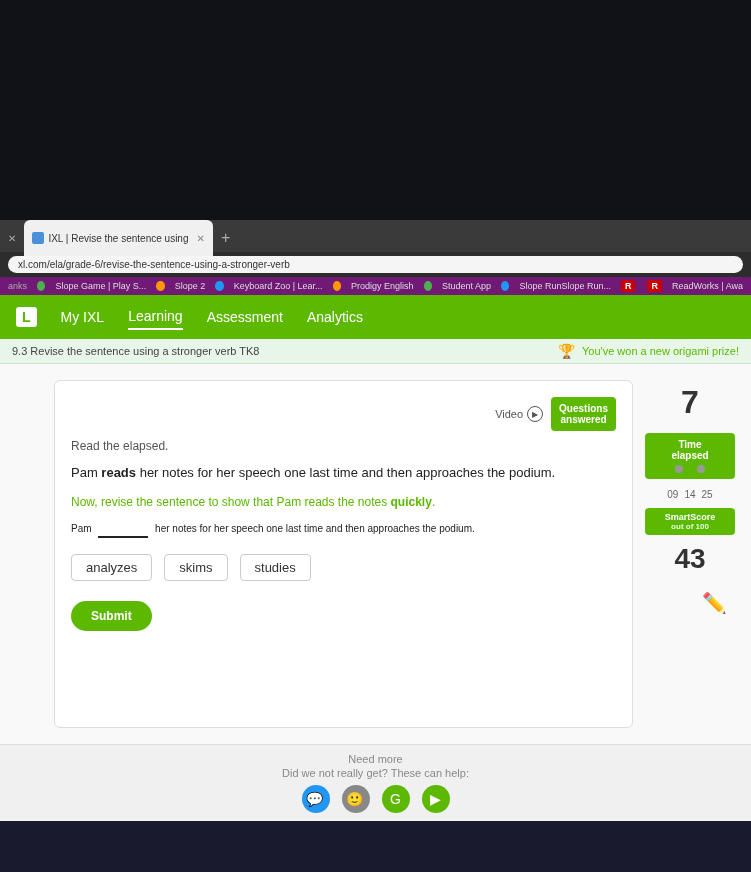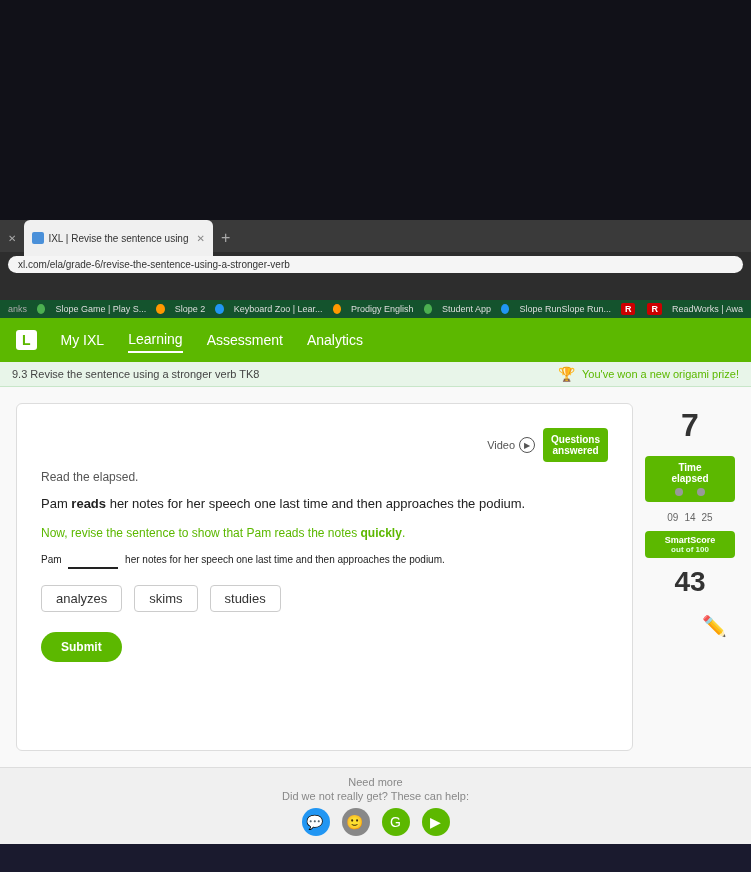--- a/index.html
+++ b/index.html
@@ -85,30 +85,29 @@
     .address-bar {
       background: #f5f5f5;
       border-radius: 12px;
       padding: 3px 10px;
       font-size: 10px;
       color: #333;
       flex: 1;
     }
 
     .bookmarks-bar {
-      background: #14532d;
+      background: #701a75;
       padding: 3px 8px;
       display: flex;
       align-items: center;
       gap: 10px;
       font-size: 9px;
       color: #ddd;
       overflow: hidden;
       white-space: nowrap;
-      margin-top: 23px;
     }
 
     .bookmark-item {
       display: flex;
       align-items: center;
       gap: 3px;
       cursor: pointer;
       white-space: nowrap;
     }
 
@@ -193,21 +192,22 @@
       display: flex;
       gap: 12px;
       min-height: 380px;
     }
 
     .question-panel {
       flex: 1;
       background: #fff;
       border: 1px solid #ddd;
       border-radius: 6px;
-      padding: 24px;
+      padding: 16px;
+      margin-left: 38px;
     }
 
     .video-btn-row {
       display: flex;
       justify-content: flex-end;
       margin-bottom: 8px;
     }
 
     .video-btn {
       font-size: 11px;

